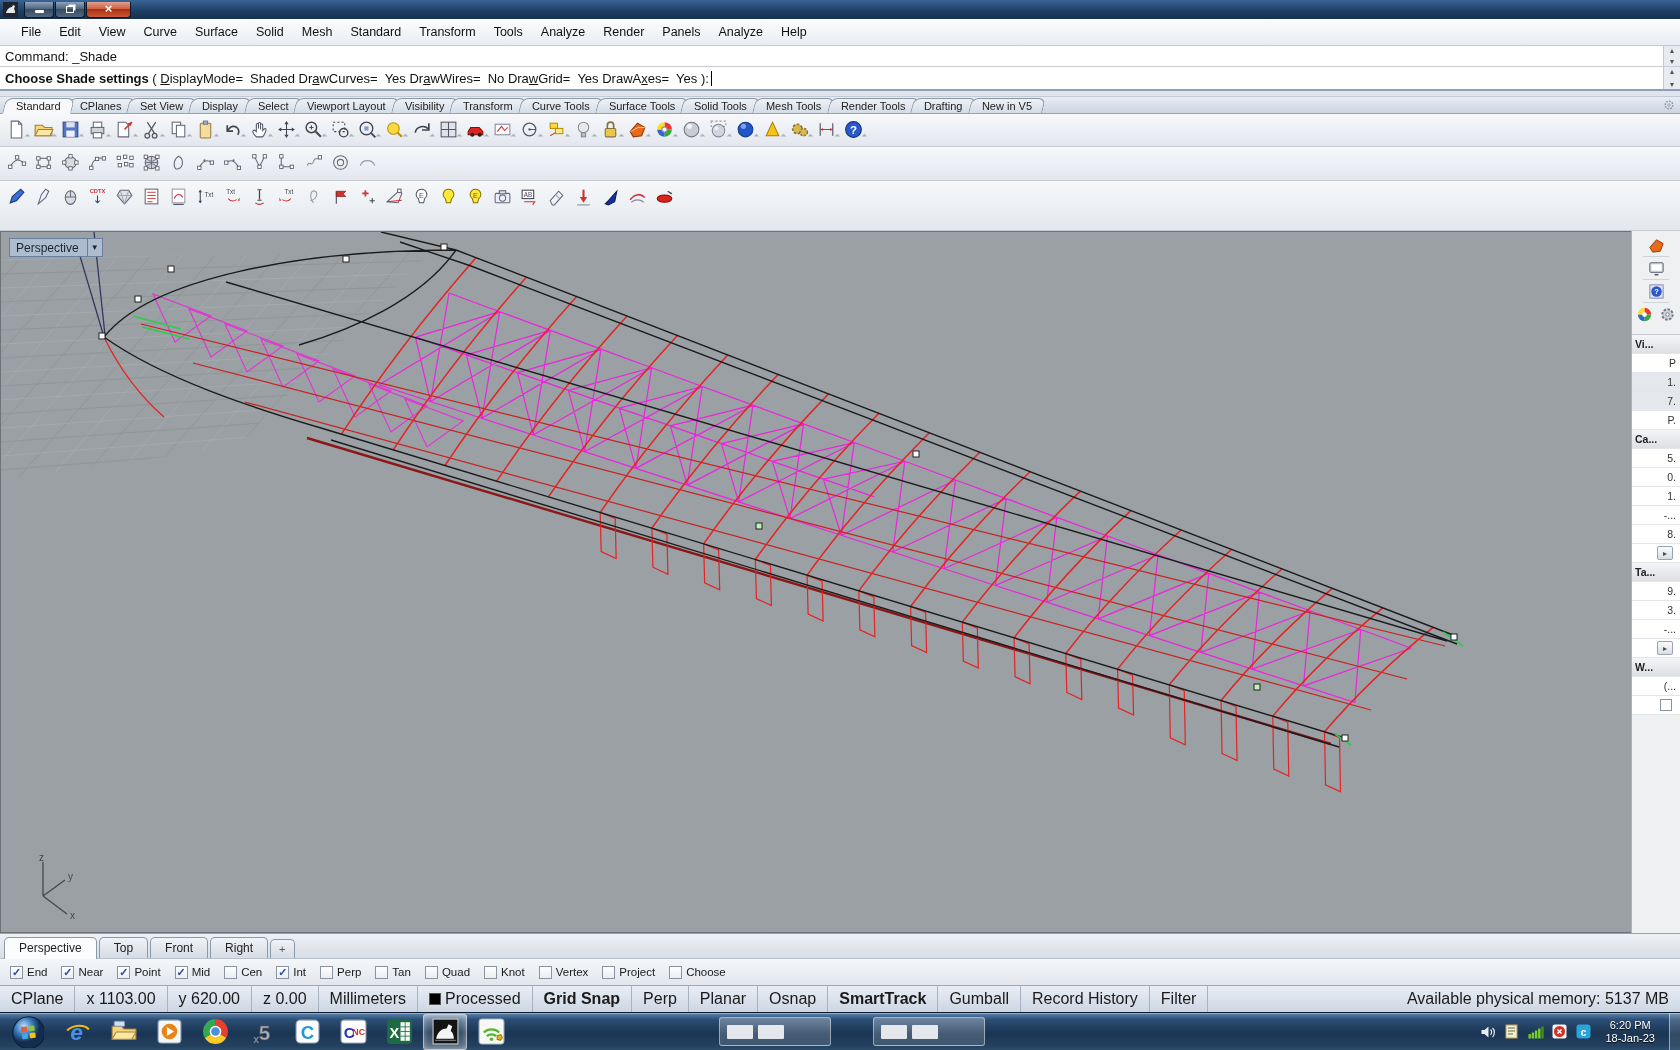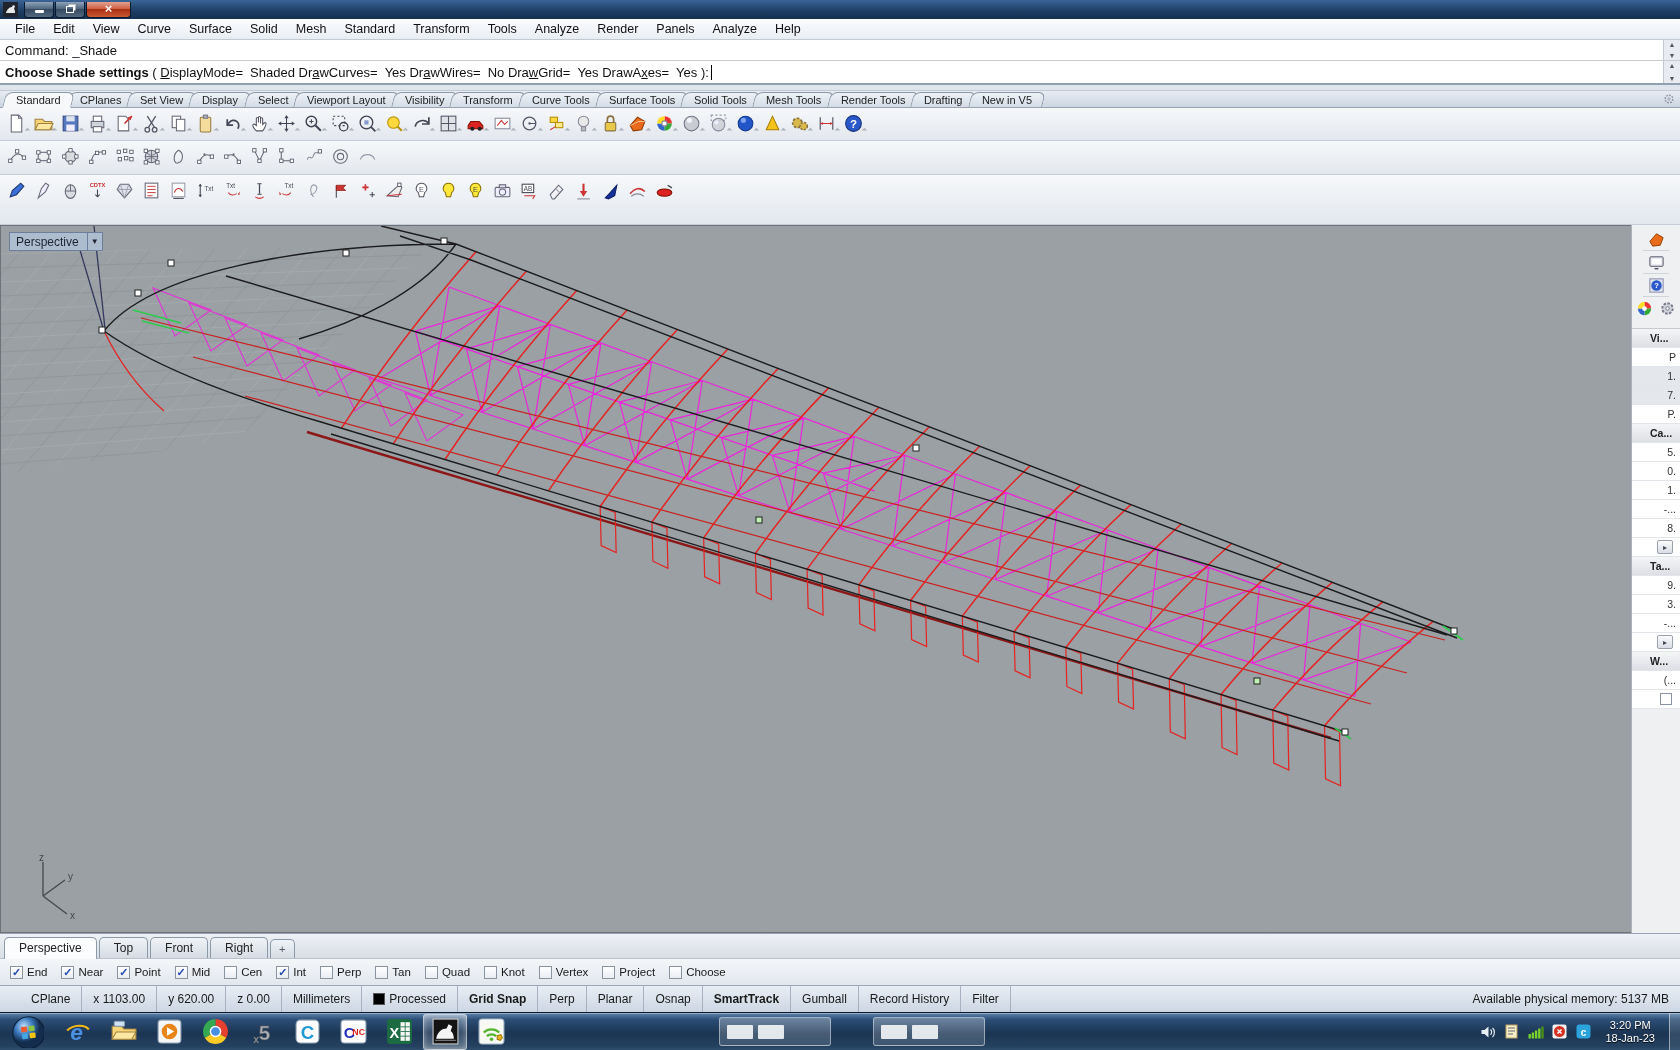--- a/index.html
+++ b/index.html
@@ -16,22 +16,22 @@
   .title{flex:1;white-space:nowrap;overflow:hidden;text-shadow:0 1px 1px #000;}
   .wincontrols{display:flex;margin-right:2px;}
   .winbtn{width:30px;height:16px;margin-left:1px;border:1px solid #0a1a2e;border-top:none;
     border-radius:0 0 4px 4px;background:linear-gradient(#8fa2b8,#4e667f 45%,#33485f 46%,#51687e);
     display:flex;align-items:center;justify-content:center;color:#fff;font-size:11px;line-height:10px;}
   .winbtn.close{width:45px;background:linear-gradient(#e2a18f,#cf6045 45%,#a72c10 46%,#cb5a34);font-size:13px;font-weight:bold;}
   .minbar{width:9px;height:3px;background:#fff;border-radius:1px;margin-top:5px;}
   .restoreglyph{width:8px;height:7px;border:1px solid #fff;box-shadow:2px -2px 0 -0.5px #fff;}
 
   
-  .menubar{height:21px;background:linear-gradient(#fbfcfe,#e9edf3);border-bottom:1px solid #c2cad4;
-    display:flex;align-items:center;padding-left:6px;flex:0 0 auto;}
+  .menubar{height:27px;background:linear-gradient(#fbfcfe,#e9edf3);border-bottom:1px solid #c2cad4;
+    display:flex;align-items:center;padding-left:12px;flex:0 0 auto;}
   .menuitem{padding:0 9px;font-size:12.5px;color:#111;line-height:20px;}
 
   
   .cmdhist{height:21px;background:#fff;border-bottom:1px solid #c8ccd2;display:flex;align-items:center;
     font-size:13px;color:#111;padding-left:5px;flex:0 0 auto;position:relative;}
   .cmdprompt{height:24px;background:#fff;border-bottom:2px solid #8fa0b4;display:flex;align-items:center;
     font-size:13px;color:#111;padding-left:5px;flex:0 0 auto;position:relative;}
   .seg-b{font-weight:bold;} .seg-i{margin-left:7px;} .seg-u{text-decoration:underline;}
   .cursorbar{display:inline-block;width:1px;height:15px;background:#000;margin-left:2px;}
   .cmdscroll{position:absolute;right:0;top:0;bottom:0;width:17px;background:#e8ebf0;border-left:1px solid #c2c8d2;
@@ -73,21 +73,21 @@
   
   .sidepanel{width:49px;background:#eef0f2;border-left:1px solid #aab2bb;display:flex;flex-direction:column;flex:0 0 auto;}
   .ptabs{padding:3px 2px 2px;display:flex;flex-direction:column;align-items:center;}
   .ptab{width:26px;height:23px;display:flex;align-items:center;justify-content:center;border-bottom:1px solid #cfd4da;}
   .ptab svg{width:19px;height:19px;}
   .ptabrow{display:flex;}
   .ptabrow .ptab{width:23px;border-bottom:none;}
   .plist{margin-top:6px;border-top:1px solid #c5cad1;}
   .prow{height:19px;display:flex;align-items:center;font-size:10.5px;color:#333;
     border-bottom:1px solid #e2e5e9;background:#fff;overflow:hidden;}
-  .prow.ph{background:linear-gradient(#f4f5f7,#dddfe4);color:#222;padding-left:18px;font-weight:bold;}
+  .prow.ph{background:linear-gradient(#f4f5f7,#dddfe4);color:#222;padding-left:3px;font-weight:bold;}
   .prow.pv{justify-content:flex-end;padding-right:4px;}
   .prow.ps{background:#e4e7ec;}
   .prow .pbtn{width:16px;height:14px;margin-right:3px;border:1px solid #99a2ae;border-radius:2px;
     background:linear-gradient(#fbfbfc,#d9dde3);font-size:8px;color:#445;display:flex;align-items:center;justify-content:center;}
   .prow .pcb{width:12px;height:12px;margin-right:4px;border:1px solid #8a93a2;background:#fff;}
 
   
   .vtabs{height:25px;background:linear-gradient(#eef1f5,#d8dee6);border-top:1px solid #97a3b2;
     display:flex;align-items:flex-end;padding-left:4px;flex:0 0 auto;}
   .vtab{padding:3px 14px;margin-right:2px;border:1px solid #8b98a8;border-bottom:none;border-radius:5px 5px 0 0;
@@ -97,21 +97,21 @@
 
   
   .osnap{height:27px;background:linear-gradient(#f4f6f9,#e2e7ee);border-top:1px solid #b9c2cd;
     display:flex;align-items:center;padding-left:10px;gap:14px;flex:0 0 auto;}
   .oitem{display:flex;align-items:center;gap:4px;font-size:11.5px;color:#1a1a1a;}
   .chk{width:13px;height:13px;border:1px solid #8a93a2;background:linear-gradient(#fff,#e9edf2);
     display:flex;align-items:center;justify-content:center;font-size:11px;font-weight:bold;color:#274bb0;line-height:11px;}
 
   
   .statusbar{height:27px;background:linear-gradient(#e9eef5,#ccd6e3);border-top:1px solid #9aa7b8;
-    display:flex;align-items:stretch;font-size:12px;color:#1a1a1a;flex:0 0 auto;padding-left:20px;}
+    display:flex;align-items:stretch;font-size:16px;color:#1a1a1a;flex:0 0 auto;}
   .scell{display:flex;align-items:center;justify-content:center;padding:0 11px;border-right:1px solid #a7b2c2;white-space:nowrap;}
   .scell.bold{font-weight:bold;}
   .scell.wide{flex:1;justify-content:flex-end;border-right:none;}
   .swatch{width:12px;height:12px;margin-right:4px;border:1px solid #555;display:inline-block;}
 
   
   .taskbar{height:38px;background:linear-gradient(#5d86b0,#2c4d74 18%,#1b3553 55%,#24415f 90%,#2f4e6e);
     display:flex;align-items:center;flex:0 0 auto;border-top:1px solid #0c1a2b;position:relative;}
   .taskbar::before{content:"";position:absolute;left:0;right:0;top:0;height:1px;background:rgba(255,255,255,.35);}
   .tbapp{width:44px;height:36px;display:flex;align-items:center;justify-content:center;border-radius:3px;margin:0 1px;}
@@ -1104,20 +1104,20 @@
             <path d="M6.5 6.5l4 4M10.5 6.5l-4 4" stroke="#fff" stroke-width="1.5"></path>
           </svg>
         </span>
         <span class="trayicon">
           <svg viewBox="0 0 17 17">
             <rect x="1.5" y="1.5" width="14" height="14" rx="3" fill="#2ba3db"></rect>
             <text x="8.5" y="12.5" font-size="10" fill="#fff" text-anchor="middle" font-weight="bold">c</text>
           </svg>
         </span>
         <div class="clock">
-          <div>3:20 PM</div>
+          <div>6:20 PM</div>
           <div>18-Jan-23</div>
         </div>
       </div>
       <div class="showdesk"></div>
     </div>
 
 </div>
 
 </body></html>

